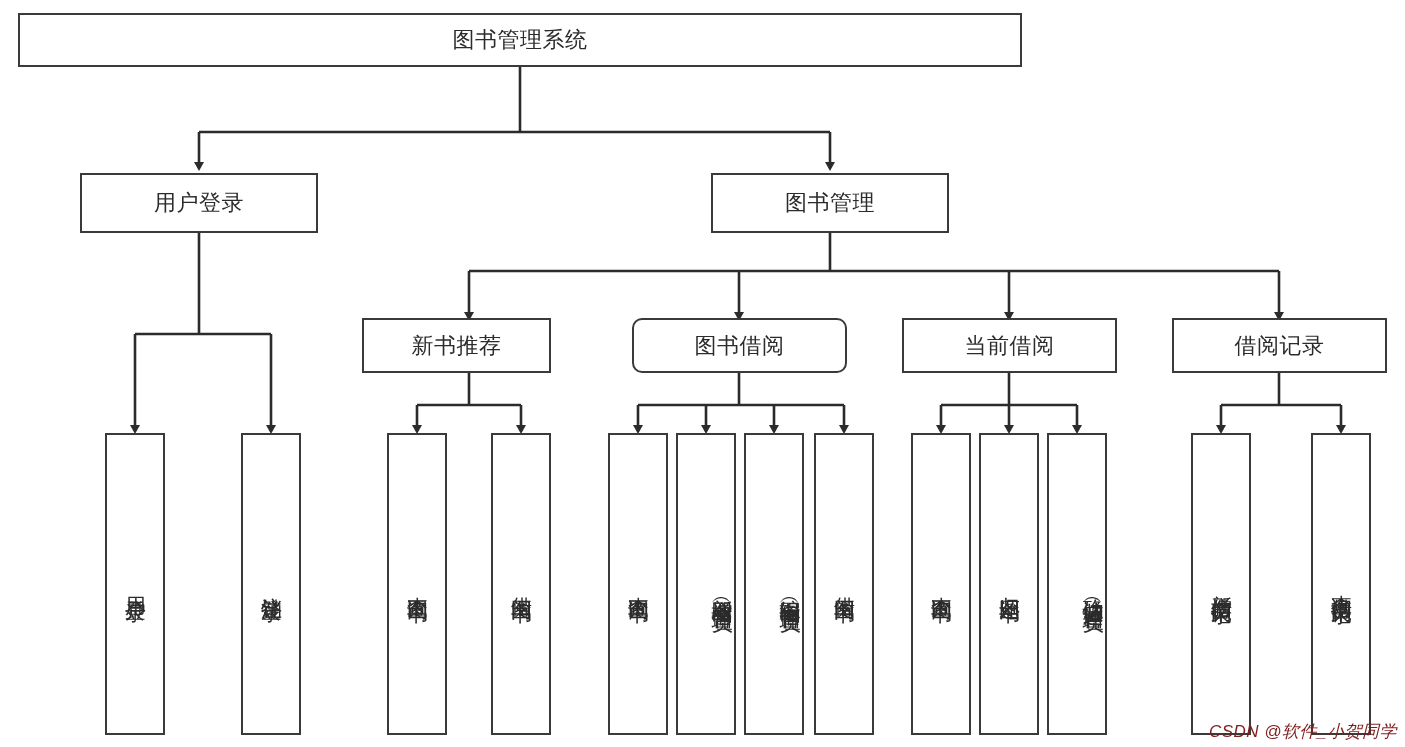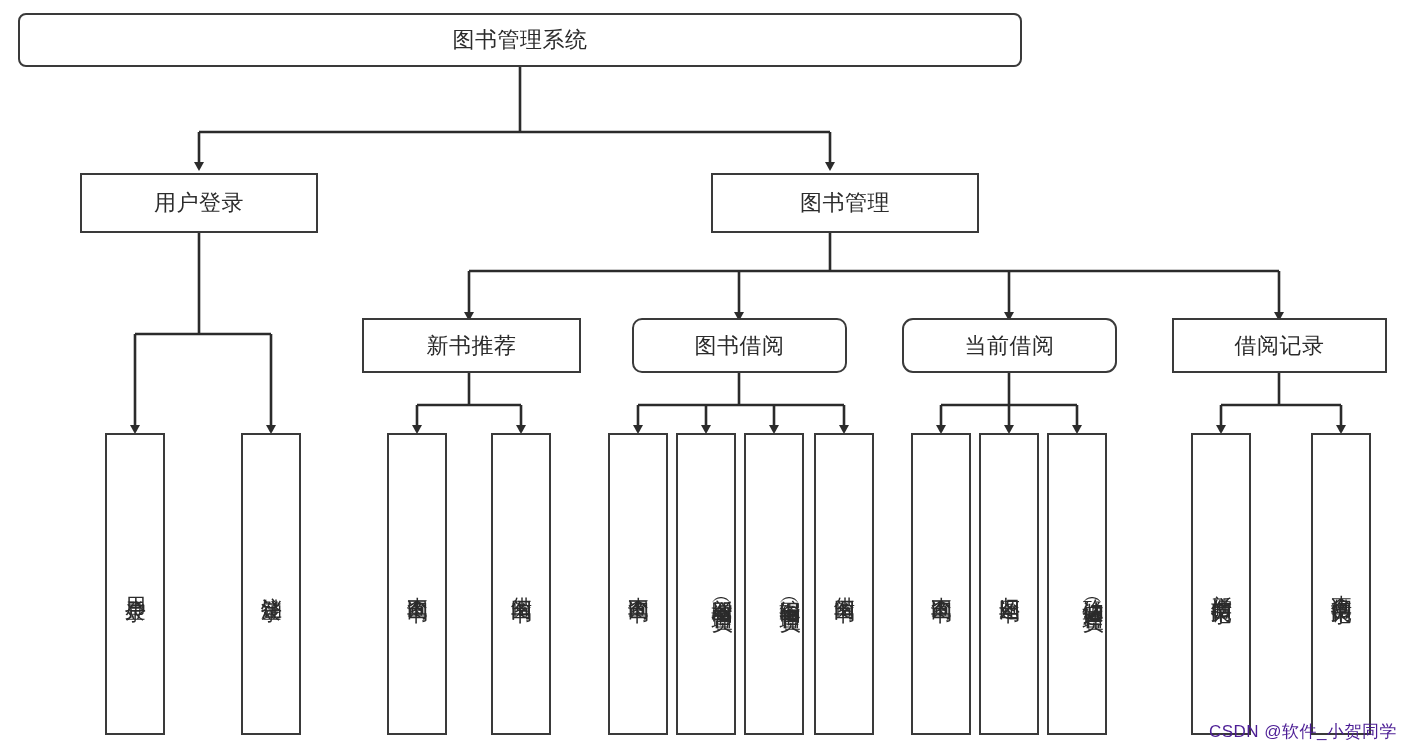--- a/index.html
+++ b/index.html
@@ -58,23 +58,24 @@
     white-space: pre-line;
   }
   .node.vert .node-label {
     white-space: normal;
   }
   #watermark {
     position: absolute;
     right: 8px;
     bottom: 4px;
     font-size: 17px;
-    color: #4c1d95;
+    color: #7f1d1d;
     letter-spacing: 0.5px;
     user-select: none;
+    font-style: italic;
   }
 </style>
 </head>
 <body>
 
 <div id="canvas">
 
   <svg id="wires" viewBox="0 0 1405 747" width="1405" height="747" xmlns="http://www.w3.org/2000/svg">
     <defs>
       <marker id="arrow" markerWidth="9" markerHeight="10" refX="1" refY="5" orient="auto" markerUnits="userSpaceOnUse">
@@ -119,38 +120,38 @@
       <path d="M1009,405 L1009,426" marker-end="url(#arrow)"></path>
       <path d="M1077,405 L1077,426" marker-end="url(#arrow)"></path>
 
       <path d="M1279,373 L1279,405"></path>
       <path d="M1221,405 L1341,405"></path>
       <path d="M1221,405 L1221,426" marker-end="url(#arrow)"></path>
       <path d="M1341,405 L1341,426" marker-end="url(#arrow)"></path>
     </g>
   </svg>
 
-  <div class="node horiz" style="left:18px; top:13px; width:1004px; height:54px;border-radius:8px;">
+  <div class="node horiz" style="left:18px; top:13px; width:1004px; height:54px;">
     <span class="node-label">图书管理系统</span>
   </div>
 
   <div class="node horiz" style="left:80px; top:173px; width:238px; height:60px;">
     <span class="node-label">用户登录</span>
   </div>
-  <div class="node horiz" style="left:711px; top:173px; width:268px; height:60px;">
+  <div class="node horiz" style="left:711px; top:173px; width:238px; height:60px;">
     <span class="node-label">图书管理</span>
   </div>
 
-  <div class="node horiz" style="left:362px; top:318px; width:219px; height:55px;">
+  <div class="node horiz" style="left:362px; top:318px; width:189px; height:55px;">
     <span class="node-label">新书推荐</span>
   </div>
   <div class="node horiz" style="left:632px; top:318px; width:215px; height:55px;border-radius:10px;">
     <span class="node-label">图书借阅</span>
   </div>
-  <div class="node horiz" style="left:902px; top:318px; width:215px; height:55px;border-radius:11px;">
+  <div class="node horiz" style="left:902px; top:318px; width:215px; height:55px;">
     <span class="node-label">当前借阅</span>
   </div>
   <div class="node horiz" style="left:1172px; top:318px; width:215px; height:55px;font-family:Liberation Serif, serif;">
     <span class="node-label">借阅记录</span>
   </div>
 
   <div class="node vert midalign" style="left:105px; top:433px; width:60px; height:302px;">
     <span class="node-label">用户登录</span>
   </div>
   <div class="node vert midalign" style="left:241px; top:433px; width:60px; height:302px;">

